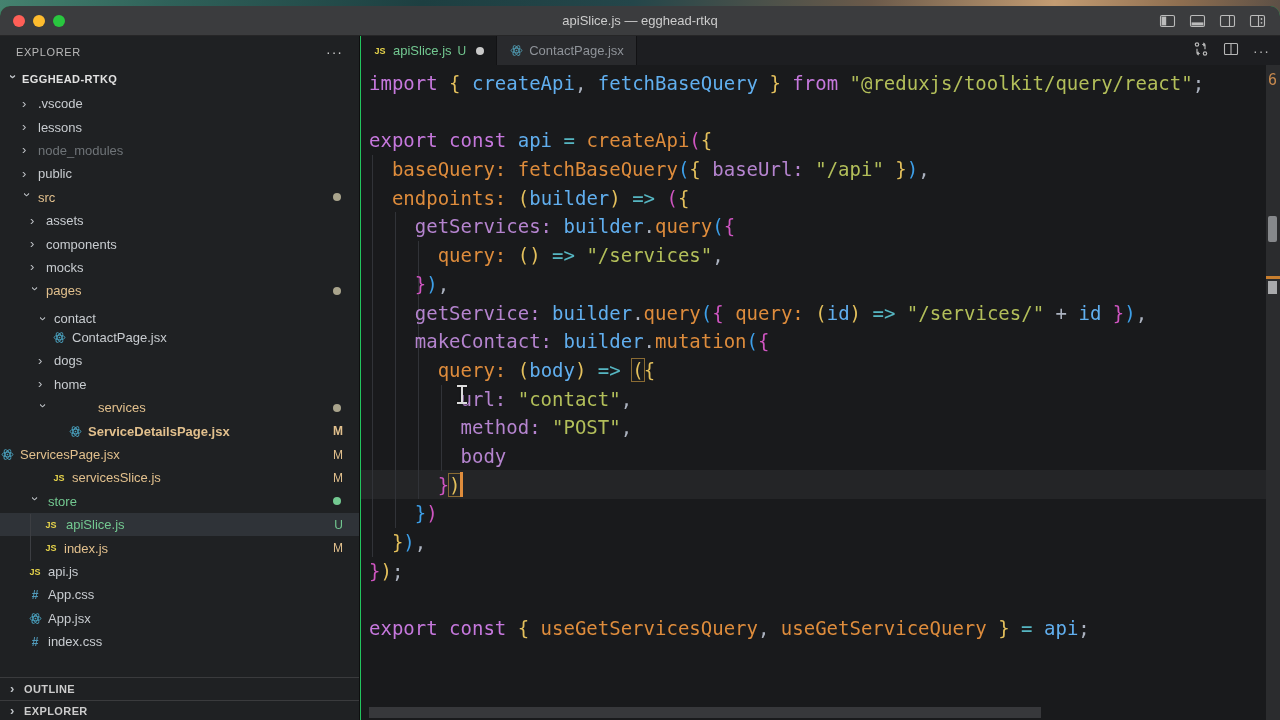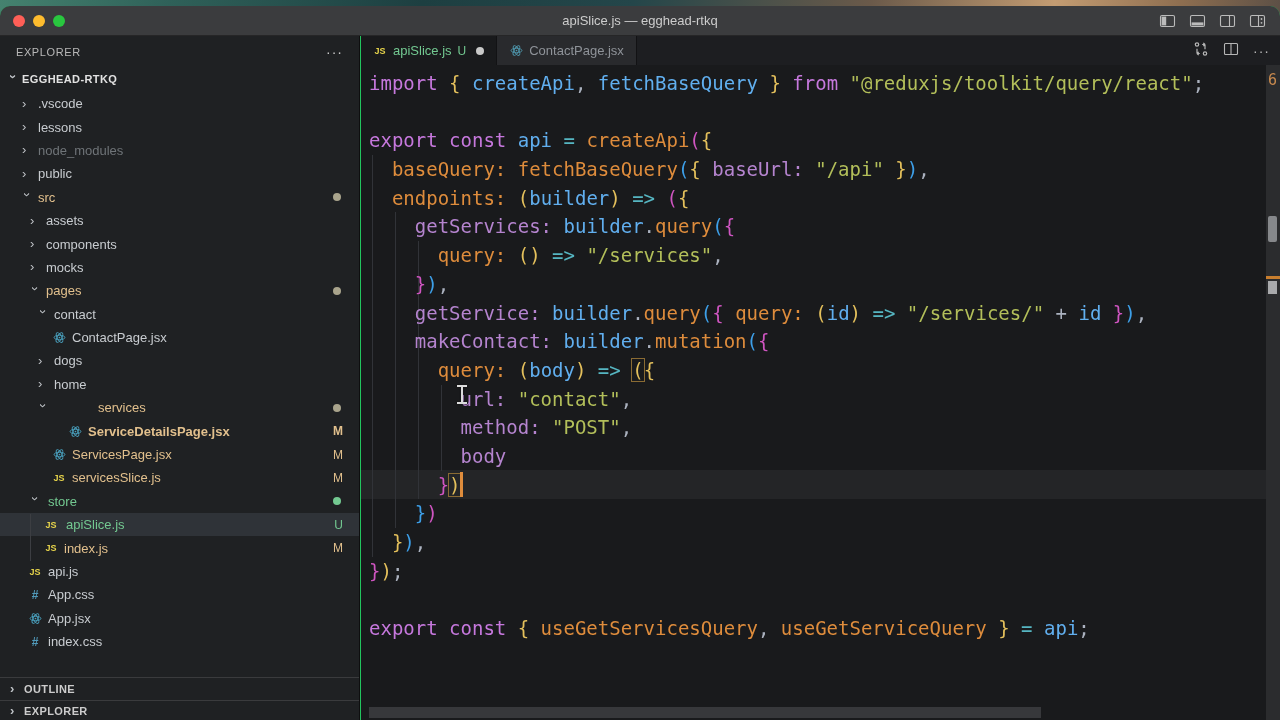--- a/index.html
+++ b/index.html
@@ -166,21 +166,21 @@
           </div>
           <div class="row" style="padding-left: 30px;">
             <span class="chev">›</span>
             <span class="lbl fc-default">mocks</span>
           </div>
           <div class="row" style="padding-left: 30px;">
             <span class="chev open">›</span>
             <span class="lbl fc-modified">pages</span>
             <span class="dot dot-mod"></span>
           </div>
-          <div class="row" style="padding-left: 38px;">
+          <div class="row" style="padding-left: 38px; align-items: flex-end;">
             <span class="chev open">›</span>
             <span class="lbl fc-default">contact</span>
           </div>
           <div class="row" style="padding-left: 52px;">
             <span class="ic">
               <svg width="13" height="13" viewBox="0 0 24 24">
                 <g fill="none" stroke="#4AA2C0" stroke-width="1.7">
                   <ellipse cx="12" cy="12" rx="10" ry="4.2"></ellipse>
                   <ellipse cx="12" cy="12" rx="10" ry="4.2" transform="rotate(60 12 12)"></ellipse>
                   <ellipse cx="12" cy="12" rx="10" ry="4.2" transform="rotate(120 12 12)"></ellipse>
@@ -210,21 +210,21 @@
                   <ellipse cx="12" cy="12" rx="10" ry="4.2"></ellipse>
                   <ellipse cx="12" cy="12" rx="10" ry="4.2" transform="rotate(60 12 12)"></ellipse>
                   <ellipse cx="12" cy="12" rx="10" ry="4.2" transform="rotate(120 12 12)"></ellipse>
                 </g>
                 <circle cx="12" cy="12" r="1.6" fill="#4AA2C0"></circle>
               </svg>
             </span>
             <span class="lbl fc-modified">ServiceDetailsPage.jsx</span>
             <span class="badge b-M">M</span>
           </div>
-          <div class="row" style="padding-left: 52px;">
+          <div class="row" style="">
             <span class="ic">
               <svg width="13" height="13" viewBox="0 0 24 24">
                 <g fill="none" stroke="#4AA2C0" stroke-width="1.7">
                   <ellipse cx="12" cy="12" rx="10" ry="4.2"></ellipse>
                   <ellipse cx="12" cy="12" rx="10" ry="4.2" transform="rotate(60 12 12)"></ellipse>
                   <ellipse cx="12" cy="12" rx="10" ry="4.2" transform="rotate(120 12 12)"></ellipse>
                 </g>
                 <circle cx="12" cy="12" r="1.6" fill="#4AA2C0"></circle>
               </svg>
             </span>

